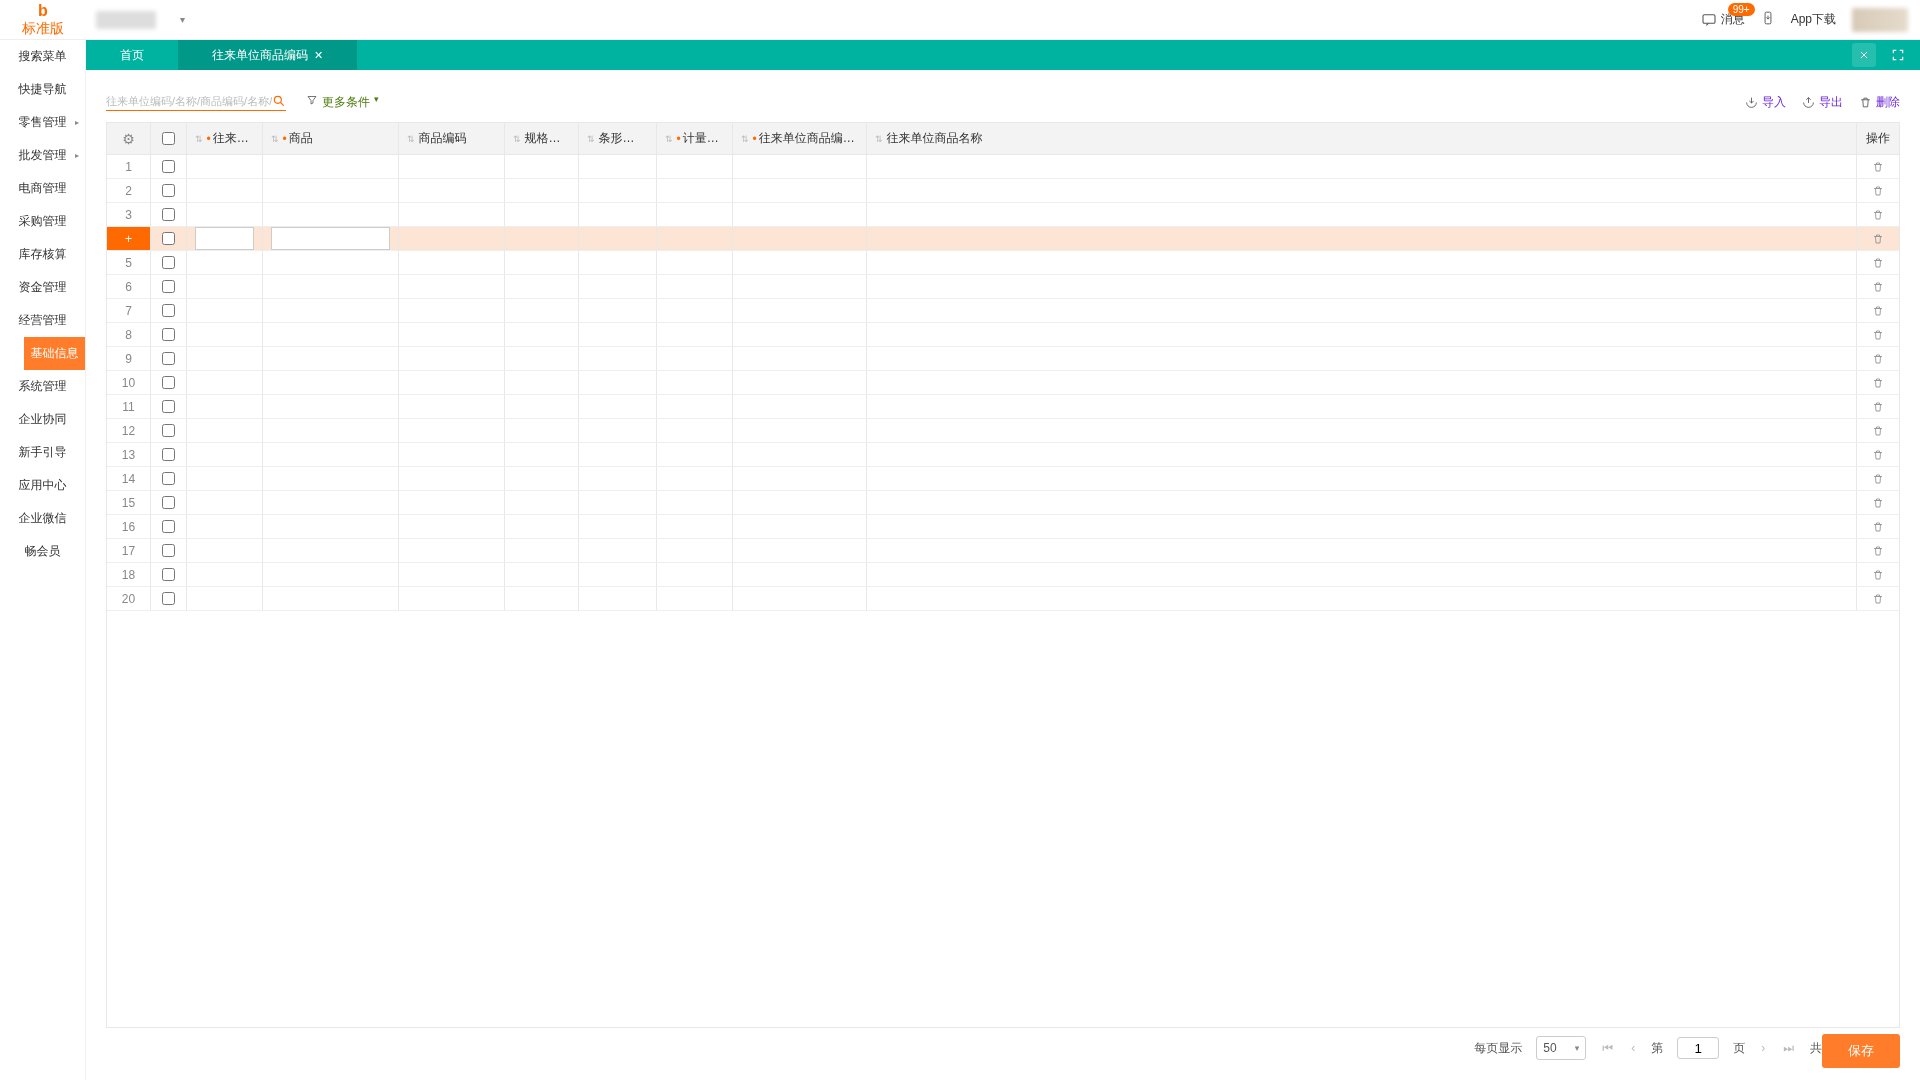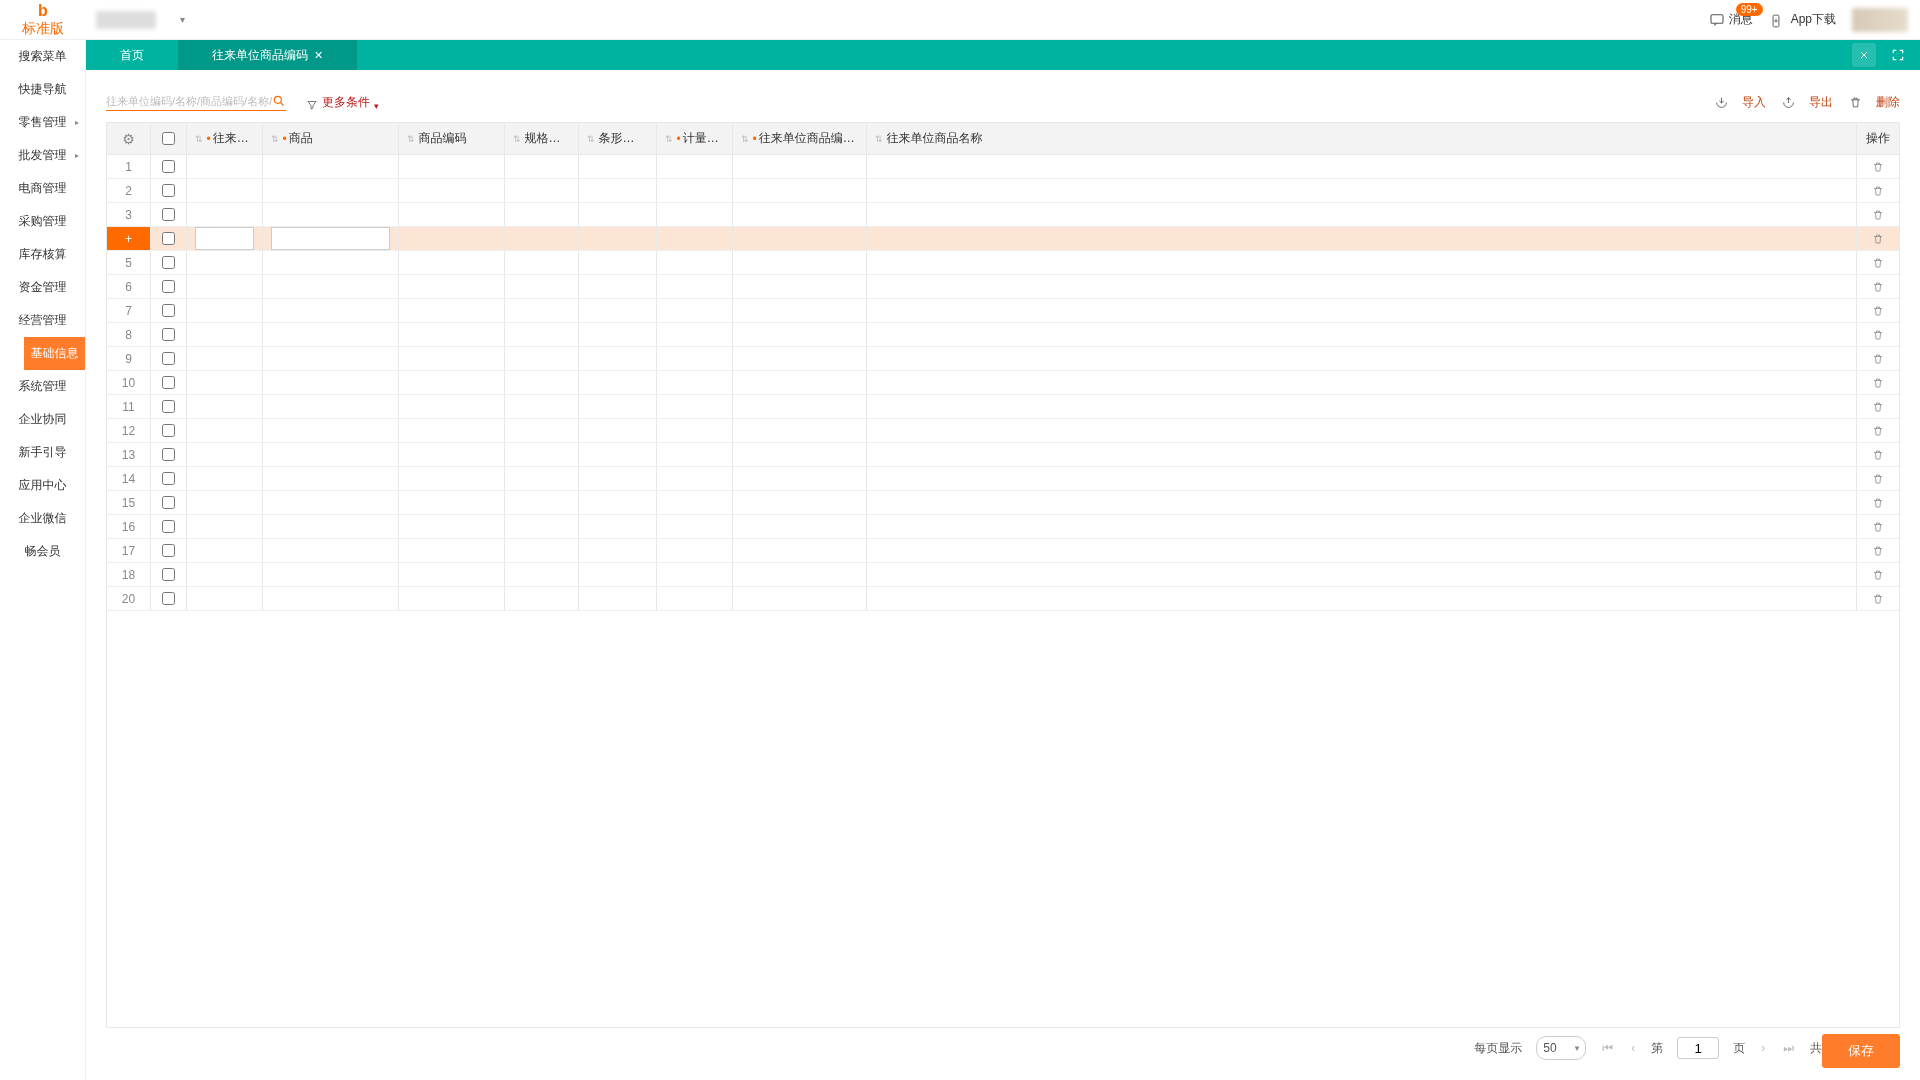--- a/index.html
+++ b/index.html
@@ -52,21 +52,21 @@
 .msg-wrap { position: relative; display: flex; align-items: center; gap: 4px; cursor: pointer; }
 .badge99 {
   position: absolute;
   top: -8px; right: -10px;
   background: #ff6a00;
   color: #fff;
   font-size: 10px;
   padding: 1px 5px;
   border-radius: 8px;
 }
-.app-dl { display: flex; align-items: flex-end; gap: 8px; cursor: pointer; }
+.app-dl { display: flex; align-items: flex-start; gap: 16px; cursor: pointer; }
 .avatar { width: 56px; height: 24px; background: linear-gradient(90deg,#d7c9b7,#e6dccc); filter: blur(2px); border-radius: 2px; }
 
 
 .sidebar {
   position: absolute;
   top: 40px;
   left: 0;
   width: 86px;
   bottom: 0;
   background: #fff;
@@ -151,23 +151,23 @@
 }
 .search input {
   flex: 1;
   border: none;
   outline: none;
   font-size: 11px;
   color: #333;
 }
 .search input::placeholder { color: #bbb; }
 .search-icon { color: #ff6a00; font-size: 14px; }
-.more-cond { display: flex; align-items: flex-end; gap: 4px; cursor: pointer; color: #b91c1c;}
+.more-cond { display: flex; align-items: flex-start; gap: 4px; cursor: pointer; color: #4d7c0f;}
 .toolbar-right { margin-left: auto; display: flex; gap: 16px; }
-.tbtn { display: flex; align-items: center; gap: 14px; cursor: pointer; color: #c2410c; text-align: center; }
+.tbtn { display: flex; align-items: center; gap: 4px; cursor: pointer; color: #6d28d9; text-align: center; }
 
 
 .table-wrap {
   flex: 1;
   border: 1px solid #e8e8e8;
   overflow: hidden;
   display: flex;
   flex-direction: column;
 }
 .thead {
@@ -227,21 +227,21 @@
 
 .pager {
   height: 40px;
   display: flex;
   align-items: center;
   justify-content: flex-end;
   gap: 14px;
   padding-right: 10px;
   color: #555;
 }
-.pg-sel { border: 1px solid #ccc; height: 24px; width: 50px; display:flex;align-items:center;justify-content:space-between;padding:0 6px;border-radius:10px;cursor:pointer;}
+.pg-sel { border: 1px solid #ccc; height: 24px; width: 50px; display:flex;align-items:center;justify-content:space-between;padding:0 6px;border-radius:3px;cursor:pointer;}
 .pg-btn { color: #bbb; cursor: pointer; padding: 0 2px;}
 .pg-input { width: 42px; height: 22px; border: 1px solid #ccc; text-align: center; border-radius:3px;}
 
 
 .footer-actions {
   position: absolute;
   right: 20px;
   bottom: 12px;
   margin-left: 32px;
 }

